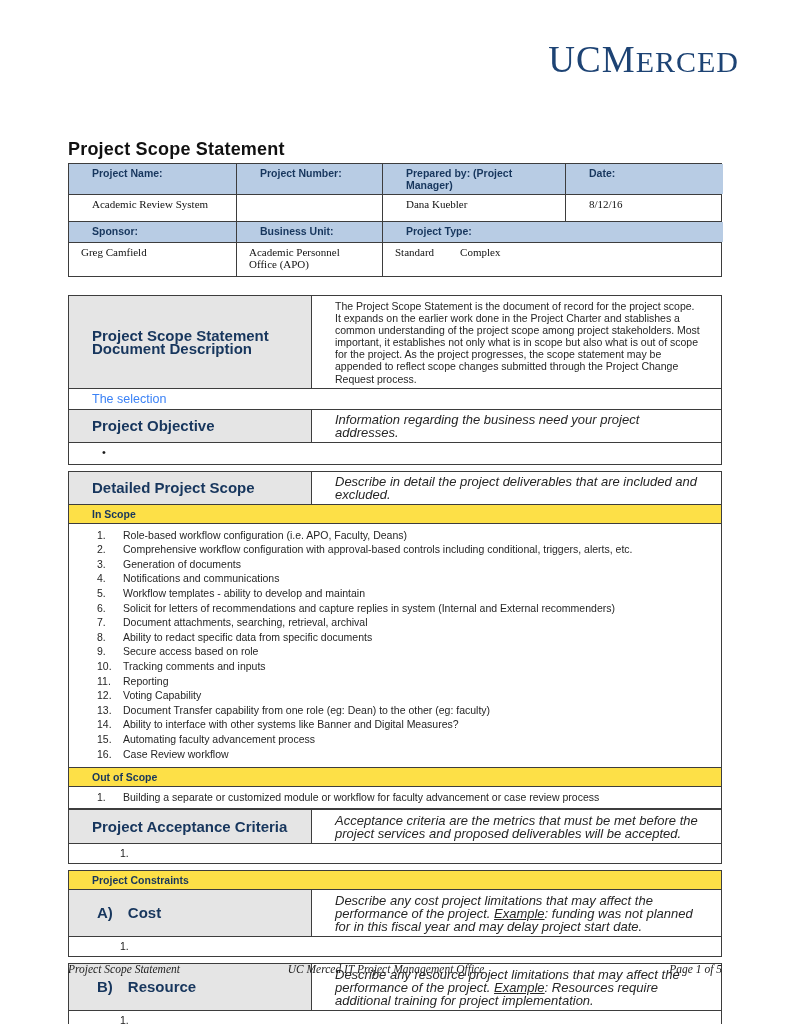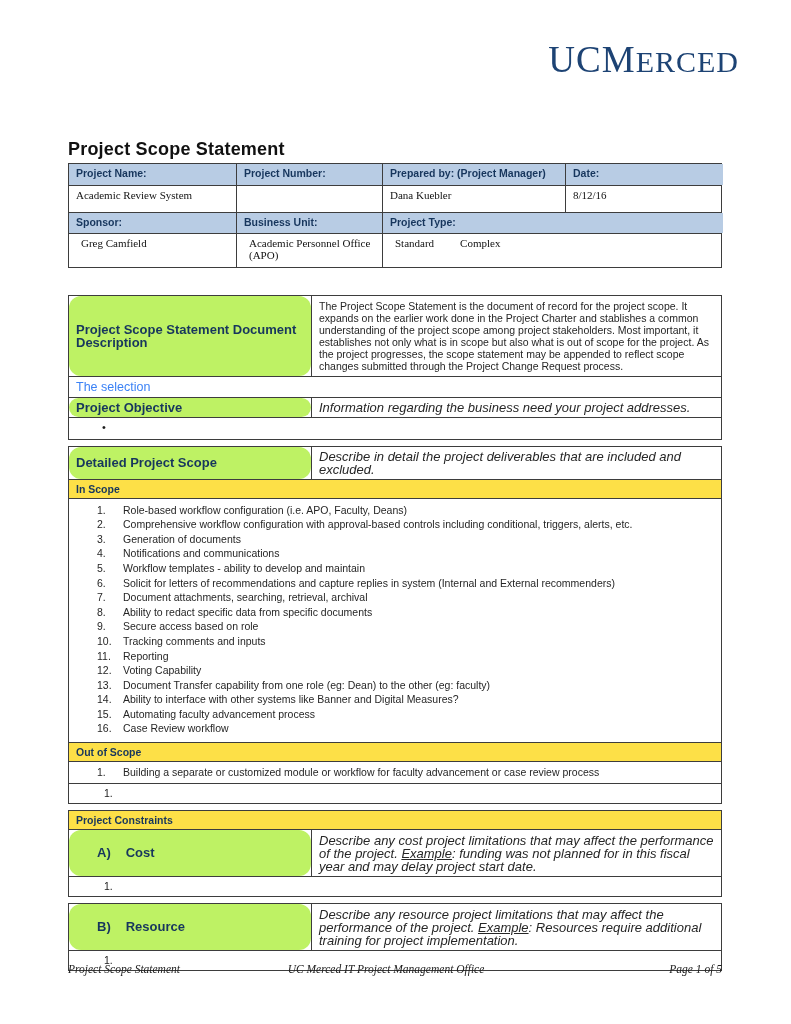--- a/index.html
+++ b/index.html
@@ -22,39 +22,39 @@
   
   .doc-title {
     position:absolute; left:68px; top:139px;
     font-size:18px; font-weight:bold; color:#111; letter-spacing:.2px;
   }
 
   
   .tbl { position:absolute; left:68px; width:654px; border:1px solid #3d3d3d; background:#fff; }
   .row { display:grid; border-top:1px solid #3d3d3d; }
   .row:first-child { border-top:none; }
-  .cell { padding:3px 7px; }
+  .cell { padding:3px 23px; }
   .cell + .cell { border-left:1px solid #3d3d3d; }
   .hd { background:#b8cce4; font-weight:bold; font-size:10.5px; color:#17365d; }
   .val { font-family:"Liberation Serif", serif; font-size:11px; color:#111; }
   .hint { font-style:italic; font-size:13px; color:#262626; line-height:13px; padding-top:4px; }
   .hint u { text-underline-offset:1px; }
 
   
   .g4 { grid-template-columns:167px 146px 183px 158px; }
   .g4b { grid-template-columns:167px 146px 341px; }
   .r-h { min-height:21px; }
   .r-v1 { min-height:27px; }
   .r-v2 { min-height:34px; }
   .ptype .val { padding-left:12px; }
   .ptype-gap { display:inline-block; width:26px; }
 
   
   .g2 { grid-template-columns:242px 412px; }
-  .labelcell { background:#bef264; display:flex; align-items:center; font-weight:bold; font-size:13px; color:#17365d; line-height:13px;border-radius:12px; }
+  .labelcell { background:#e5e5e5; display:flex; align-items:center; font-weight:bold; font-size:15px; color:#17365d; line-height:13px; }
   .fullhd { background:#fde047; font-weight:bold; font-size:10.5px; color:#17365d; border-top-width:2px; min-height:17px; display:flex; align-items:center; }
   .selection-row { font-size:12.5px; color:#3b82f6; min-height:17px; display:flex; align-items:center; }
   .bullet-row { min-height:21px; font-size:11px; padding-left:33px; display:flex; align-items:flex-start; }
   .numline { min-height:19px; font-size:10.5px; display:flex; align-items:center; }
   .numline .num { padding-left:28px; }
   .list-cell { padding:4px 6px 6px 0; }
   .list-row { display:flex; line-height:14.6px; font-size:10.5px; color:#262626; }
   .list-row .list-num { flex:0 0 26px; text-align:left; padding-left:0; margin-left:28px; }
   .list-row .list-text { flex:1; }
   .letter-label { gap:15px; padding-left:28px; }
@@ -212,20 +212,24 @@
         <div class="cell fullhd">Out of Scope</div>
       </div>
       <div class="row">
         <div class="cell list-cell" style="padding-top:3px; padding-bottom:3px;">
             <div class="list-row">
               <span class="list-num">1.</span>
               <span class="list-text">Building a separate or customized module or workflow for faculty advancement or case review process</span>
             </div>
           </div>
       </div>
+      <div class="row g2" style="min-height:34px; border-top-width:2px;">
+        <div class="cell labelcell">Project Acceptance Criteria</div>
+        <div class="cell hint">Acceptance criteria are the metrics that must be met before the project services and proposed deliverables will be accepted.</div>
+      </div>
       <div class="row">
         <div class="cell numline">
             <span class="num">1.</span>
           </div>
       </div>
     </div>
 
     <div class="gap6"></div>
 
     <div class="tbl">

